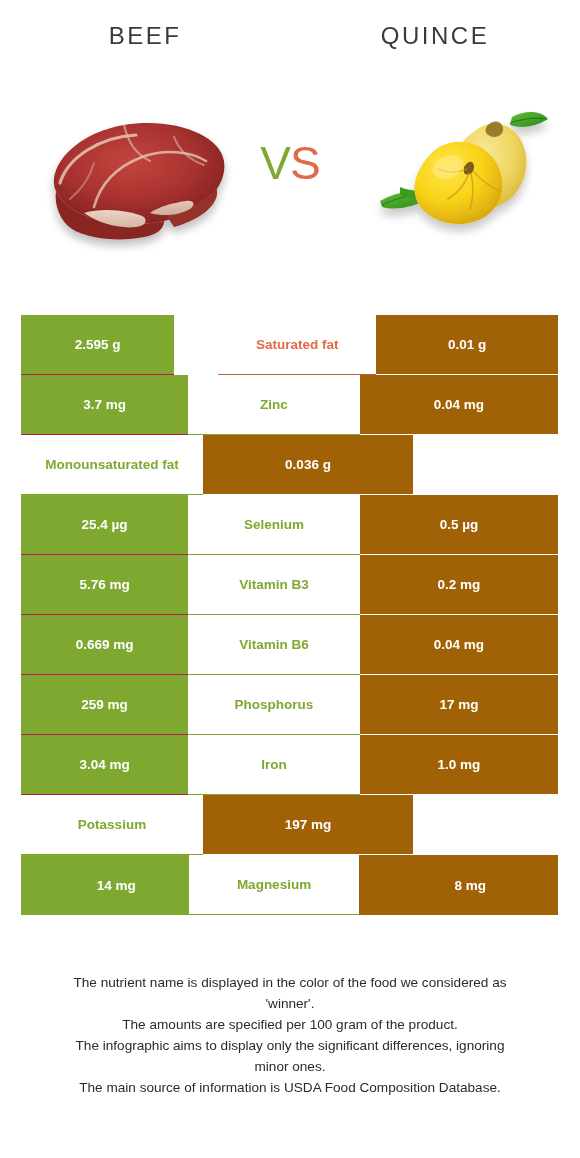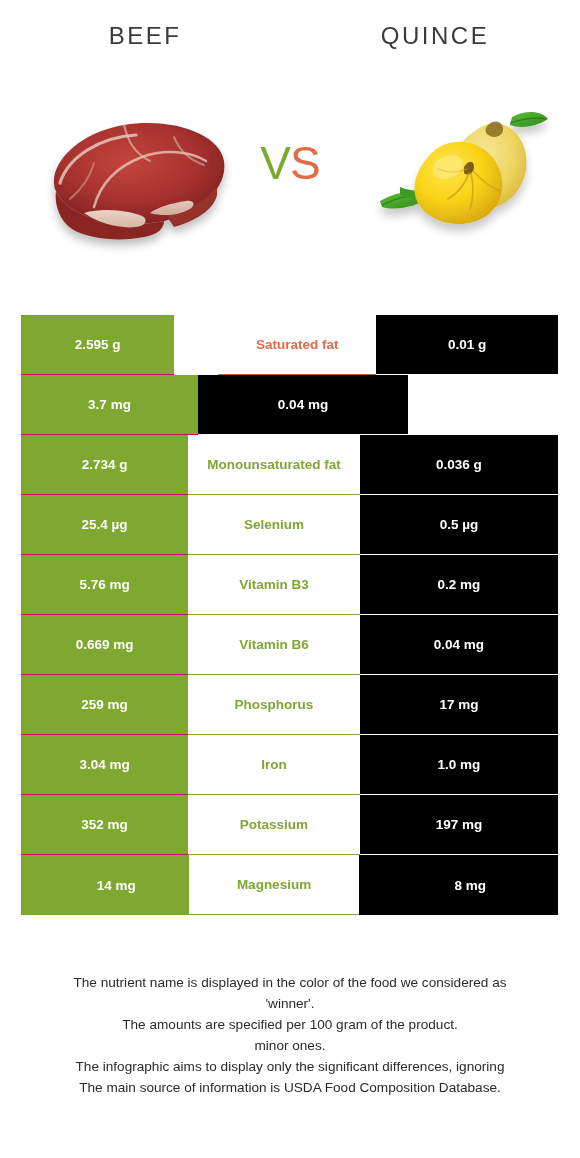--- a/index.html
+++ b/index.html
@@ -82,21 +82,21 @@
     box-sizing: border-box;
   }
   .cell-left {
     width: 177px;
     background: #7FA830;
     color: #ffffff;
     border-bottom: 1px solid #be185d;
   }
   .cell-right {
     width: 210px;
-    background: #000000;
+    background: #a16207;
     color: #ffffff;
     border-bottom: 1px solid #ffffff;
   }
   .cell-mid {
     width: 182px;
     background: #ffffff;
     font-weight: 600;
     border-bottom: 1px solid #7FA830;
   }
   .cell-mid.winner-right {
@@ -236,24 +236,24 @@
 </div>
 
 <div class="nutrient-table" id="nutrient-table">
     <div class="nrow">
       <div class="cell cell-left">2.595 g</div>
       <div class="cell cell-mid winner-right">Saturated fat</div>
       <div class="cell cell-right">0.01 g</div>
     </div>
     <div class="nrow">
       <div class="cell cell-left">3.7 mg</div>
+      <div class="cell cell-mid winner-left">Zinc</div>
       <div class="cell cell-right">0.04 mg</div>
     </div>
     <div class="nrow">
-      <div class="cell cell-left">2.734 g</div>
       <div class="cell cell-mid winner-left">Monounsaturated fat</div>
       <div class="cell cell-right">0.036 g</div>
     </div>
     <div class="nrow">
       <div class="cell cell-left">25.4 µg</div>
       <div class="cell cell-mid winner-left">Selenium</div>
       <div class="cell cell-right">0.5 µg</div>
     </div>
     <div class="nrow">
       <div class="cell cell-left">5.76 mg</div>
@@ -269,31 +269,30 @@
       <div class="cell cell-left">259 mg</div>
       <div class="cell cell-mid winner-left">Phosphorus</div>
       <div class="cell cell-right">17 mg</div>
     </div>
     <div class="nrow">
       <div class="cell cell-left">3.04 mg</div>
       <div class="cell cell-mid winner-left">Iron</div>
       <div class="cell cell-right">1.0 mg</div>
     </div>
     <div class="nrow">
-      <div class="cell cell-left">352 mg</div>
       <div class="cell cell-mid winner-left">Potassium</div>
       <div class="cell cell-right">197 mg</div>
     </div>
     <div class="nrow">
       <div class="cell cell-left">14 mg</div>
       <div class="cell cell-mid winner-left">Magnesium</div>
       <div class="cell cell-right">8 mg</div>
     </div>
   </div>
 
 <div class="note">
   <span class="note-line">The nutrient name is displayed in the color of the food we considered as</span>
   <span class="note-line">'winner'.</span>
   <span class="note-line">The amounts are specified per 100 gram of the product.</span>
+  <span class="note-line">The infographic aims to display only the significant differences, ignoring</span>
   <span class="note-line">minor ones.</span>
-  <span class="note-line">The infographic aims to display only the significant differences, ignoring</span>
   <span class="note-line">The main source of information is USDA Food Composition Database.</span>
 </div>
 
 </body></html>

